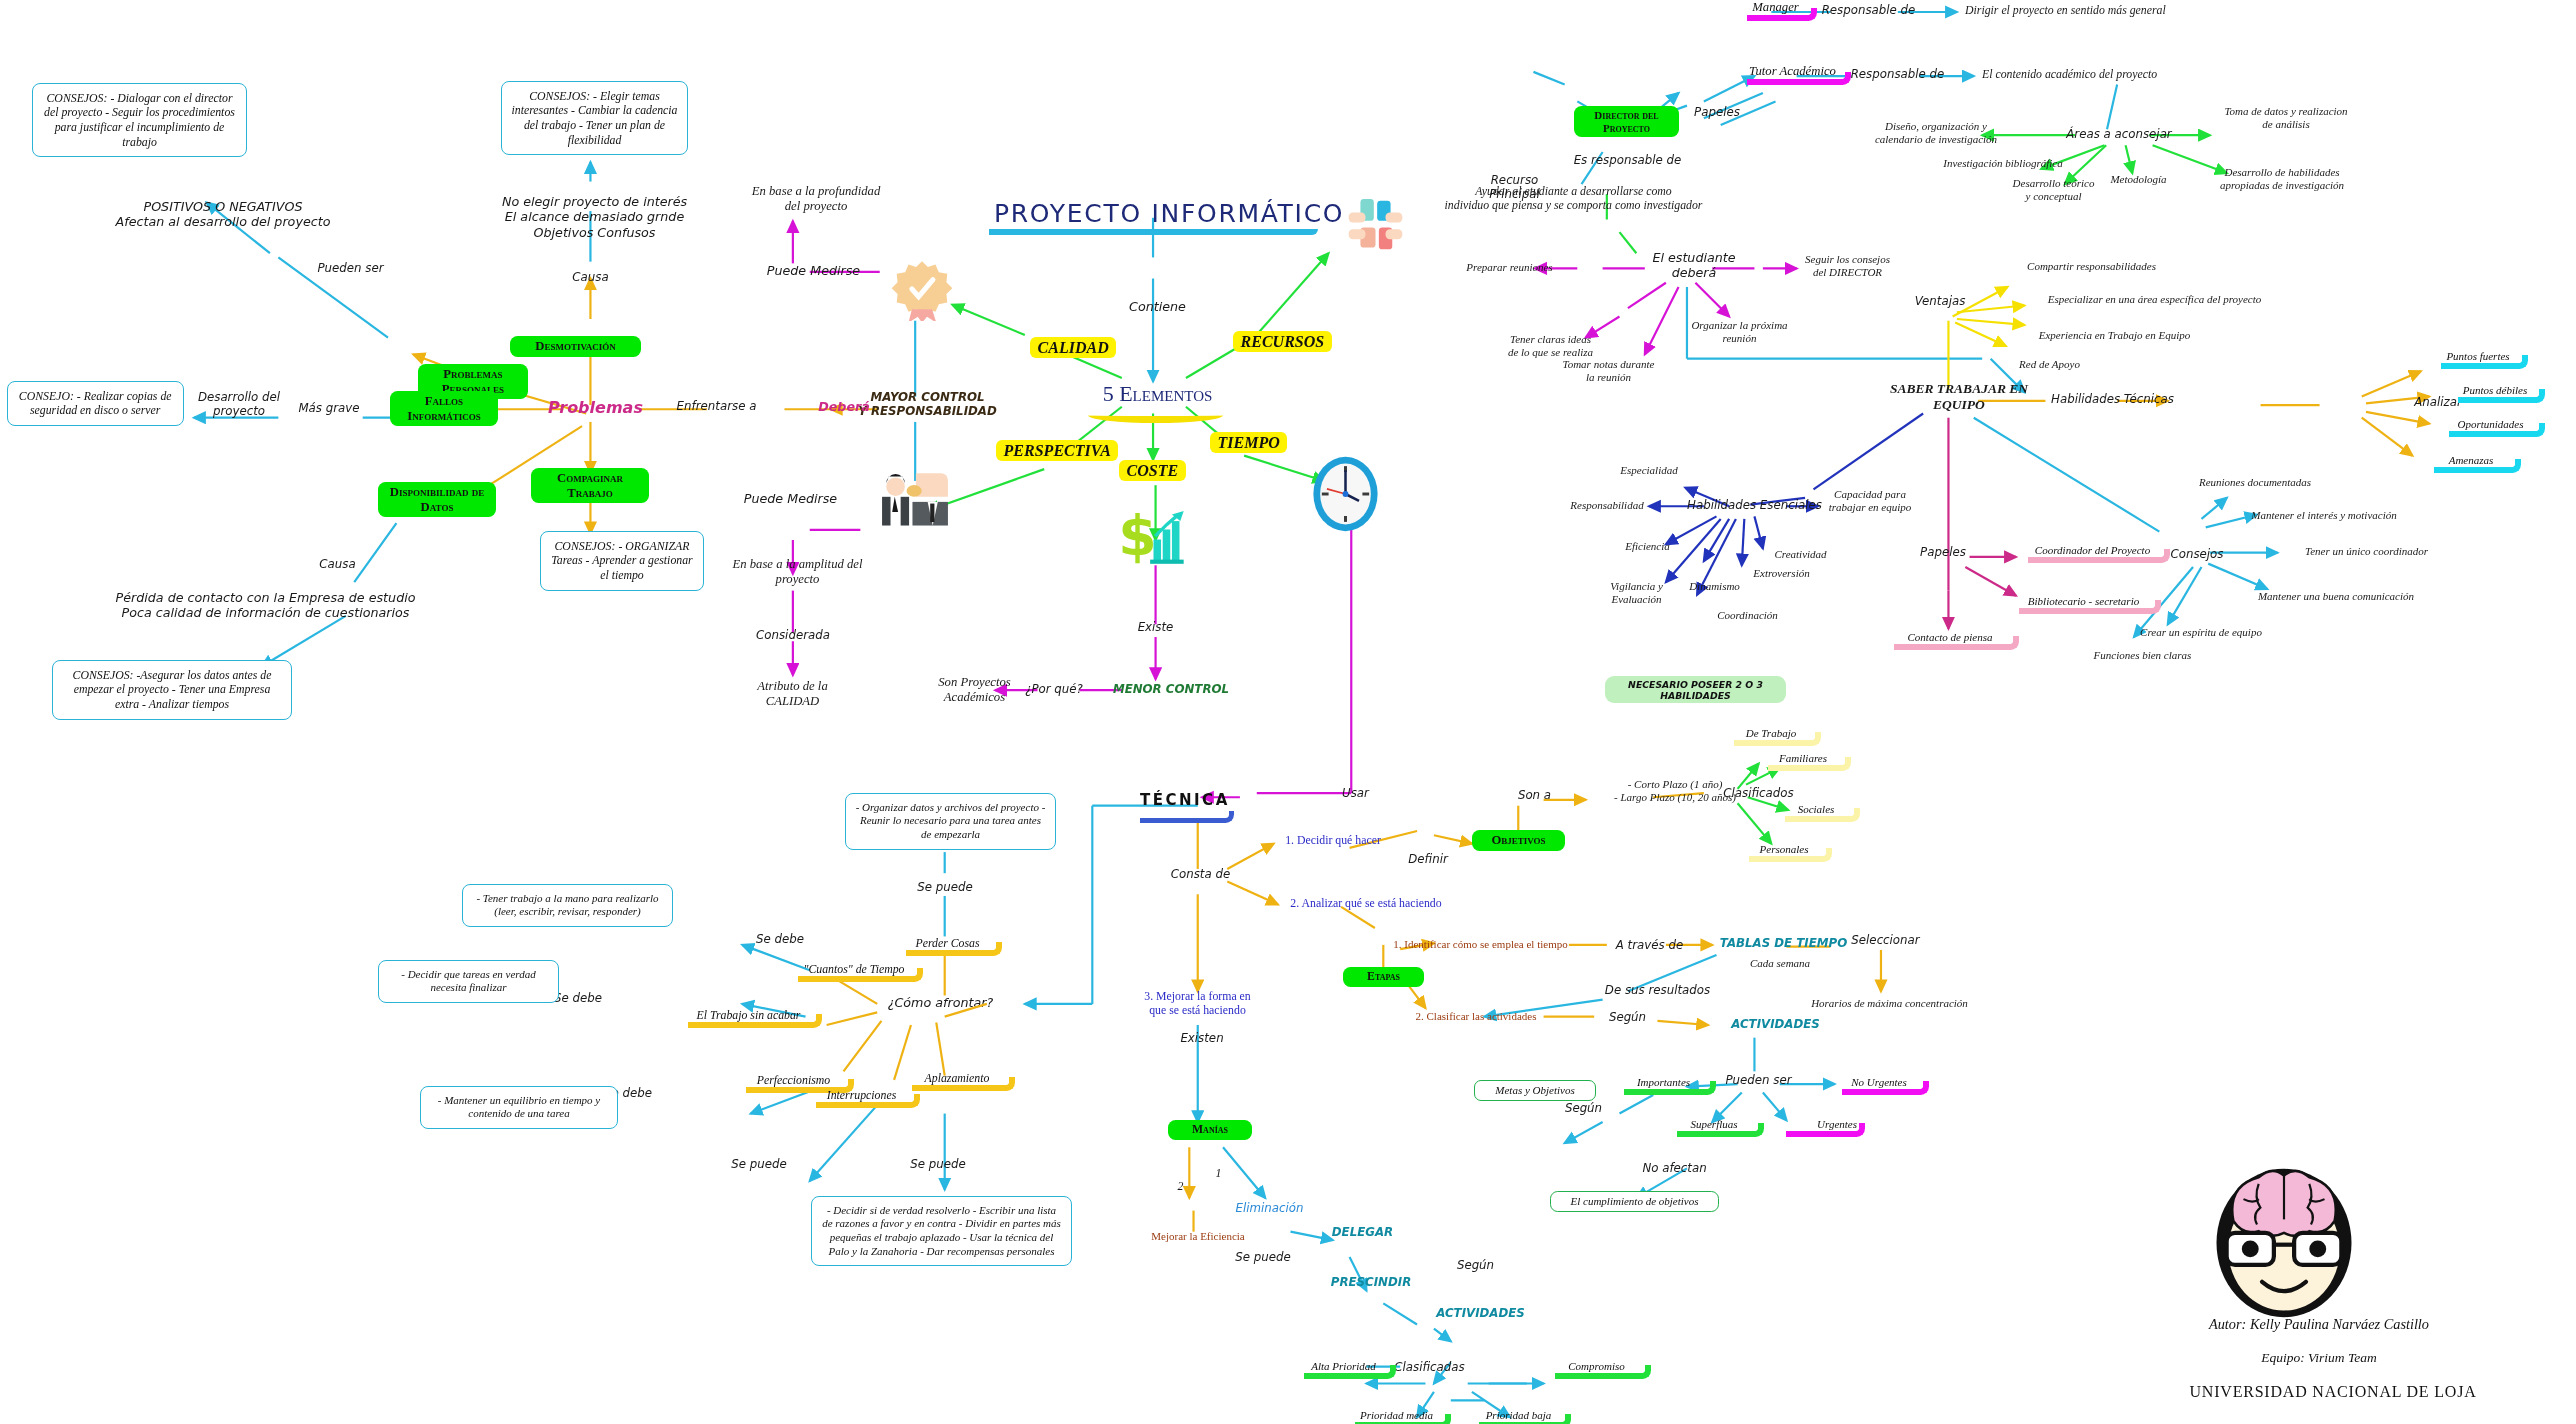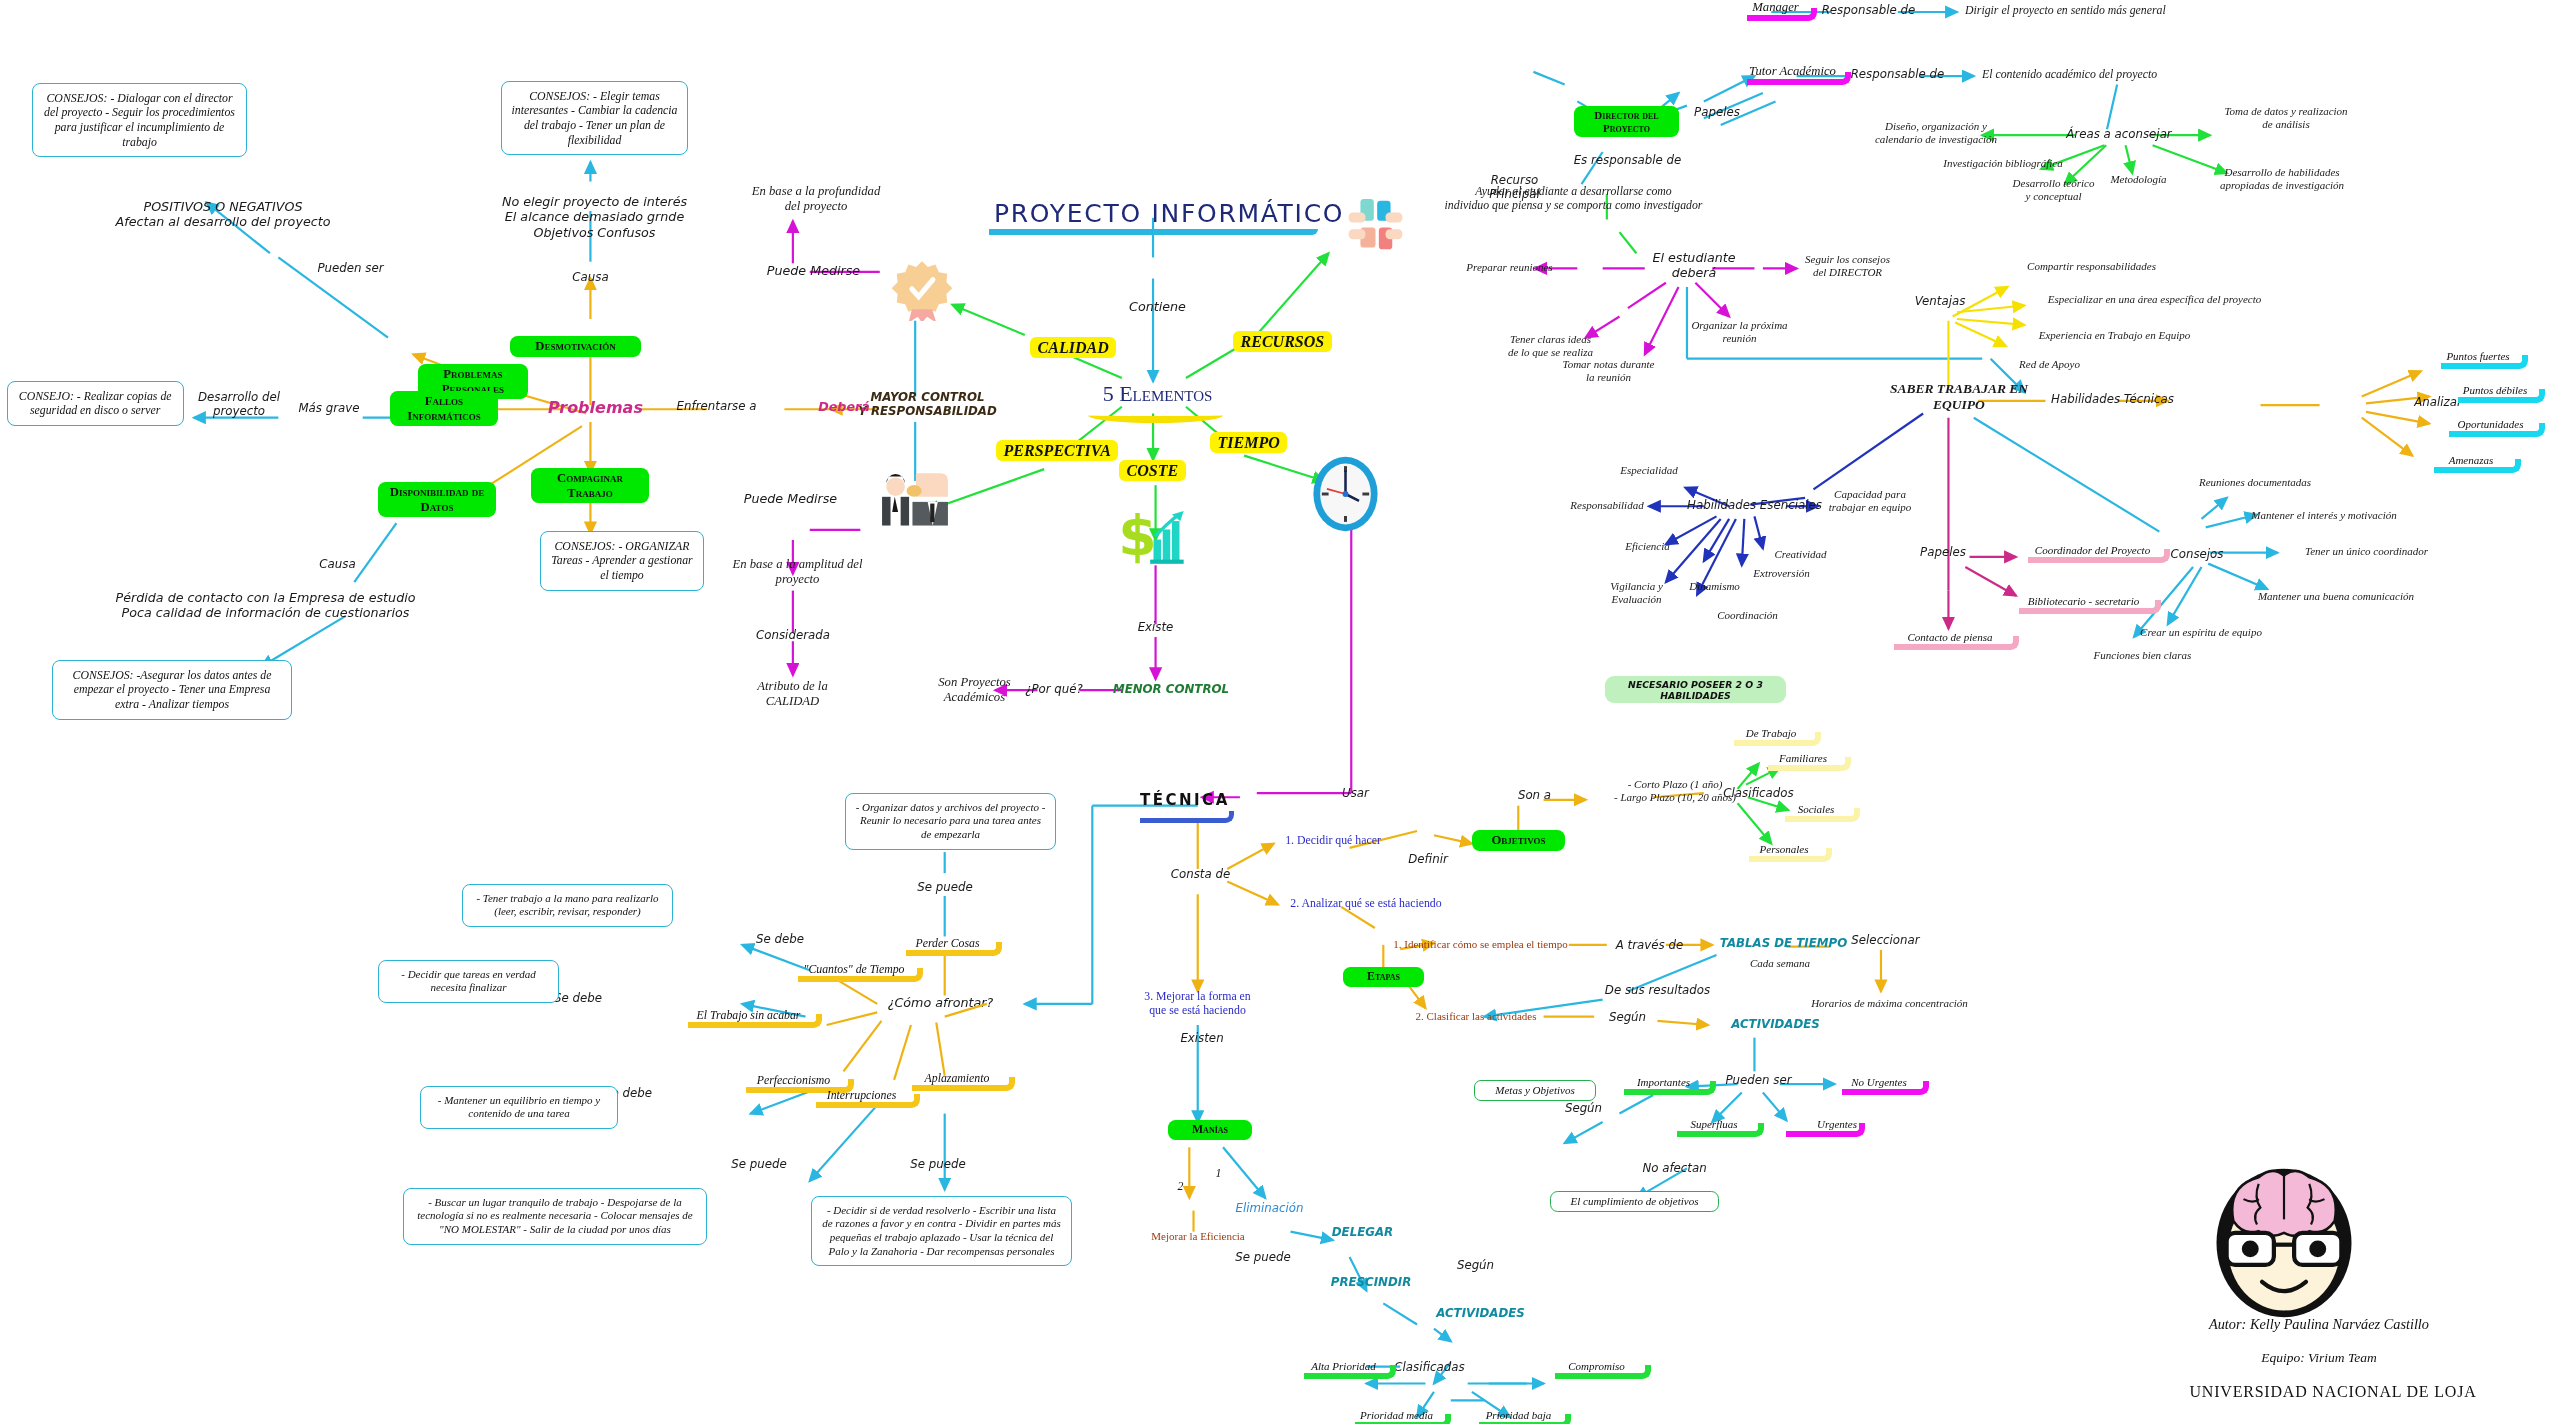--- a/index.html
+++ b/index.html
@@ -648,24 +648,20 @@
   <div class="t comic" style="left:590px;top:1086px;width:76px;font-size:11.8px;">Se debe</div>
   <div class="t comic" style="left:721px;top:1157px;width:76px;font-size:11.8px;">Se puede</div>
   <div class="t comic" style="left:898px;top:1157px;width:80px;font-size:11.8px;">Se puede</div>
 
   <div class="roundbox" style="left:462px;top:884px;width:211px;font-size:11px;">- Tener trabajo a la mano para realizarlo
 (leer, escribir, revisar, responder)</div>
   <div class="roundbox" style="left:378px;top:960px;width:181px;font-size:11px;">- Decidir que tareas en verdad
 necesita finalizar</div>
   <div class="roundbox" style="left:420px;top:1086px;width:198px;font-size:11px;">- Mantener un equilibrio en
 tiempo y contenido de una tarea</div>
-  <div class="roundbox" style="left:403px;top:1188px;width:304px;font-size:11px;">- Buscar un lugar tranquilo de trabajo
-- Despojarse de la tecnología si no es realmente necesaria
-- Colocar mensajes de "NO MOLESTAR"
-- Salir de la ciudad por unos días</div>
   <div class="roundbox" style="left:811px;top:1196px;width:261px;font-size:11px;">- Decidir si de verdad resolverlo
 - Escribir una lista de razones a favor y en contra
 - Dividir en partes más pequeñas el trabajo aplazado
 - Usar la técnica del Palo y la Zanahoria
 - Dar recompensas personales</div>
 
   <svg style="position:absolute;left:2208px;top:1162px;" width="152" height="162" viewBox="0 0 180 192">
     <ellipse cx="90" cy="96" rx="80" ry="88" fill="#111"></ellipse>
     <ellipse cx="90" cy="104" rx="66" ry="72" fill="#fdf3da"></ellipse>
     <path d="M30,70 q-8,-42 30,-52 q16,-14 30,-2 q14,-12 30,2 q38,10 30,52 q-12,18 -30,12 q-14,10 -30,2 q-16,8 -30,-2 q-18,6 -30,-12z" fill="#f5b9d8" stroke="#111" stroke-width="3"></path>

